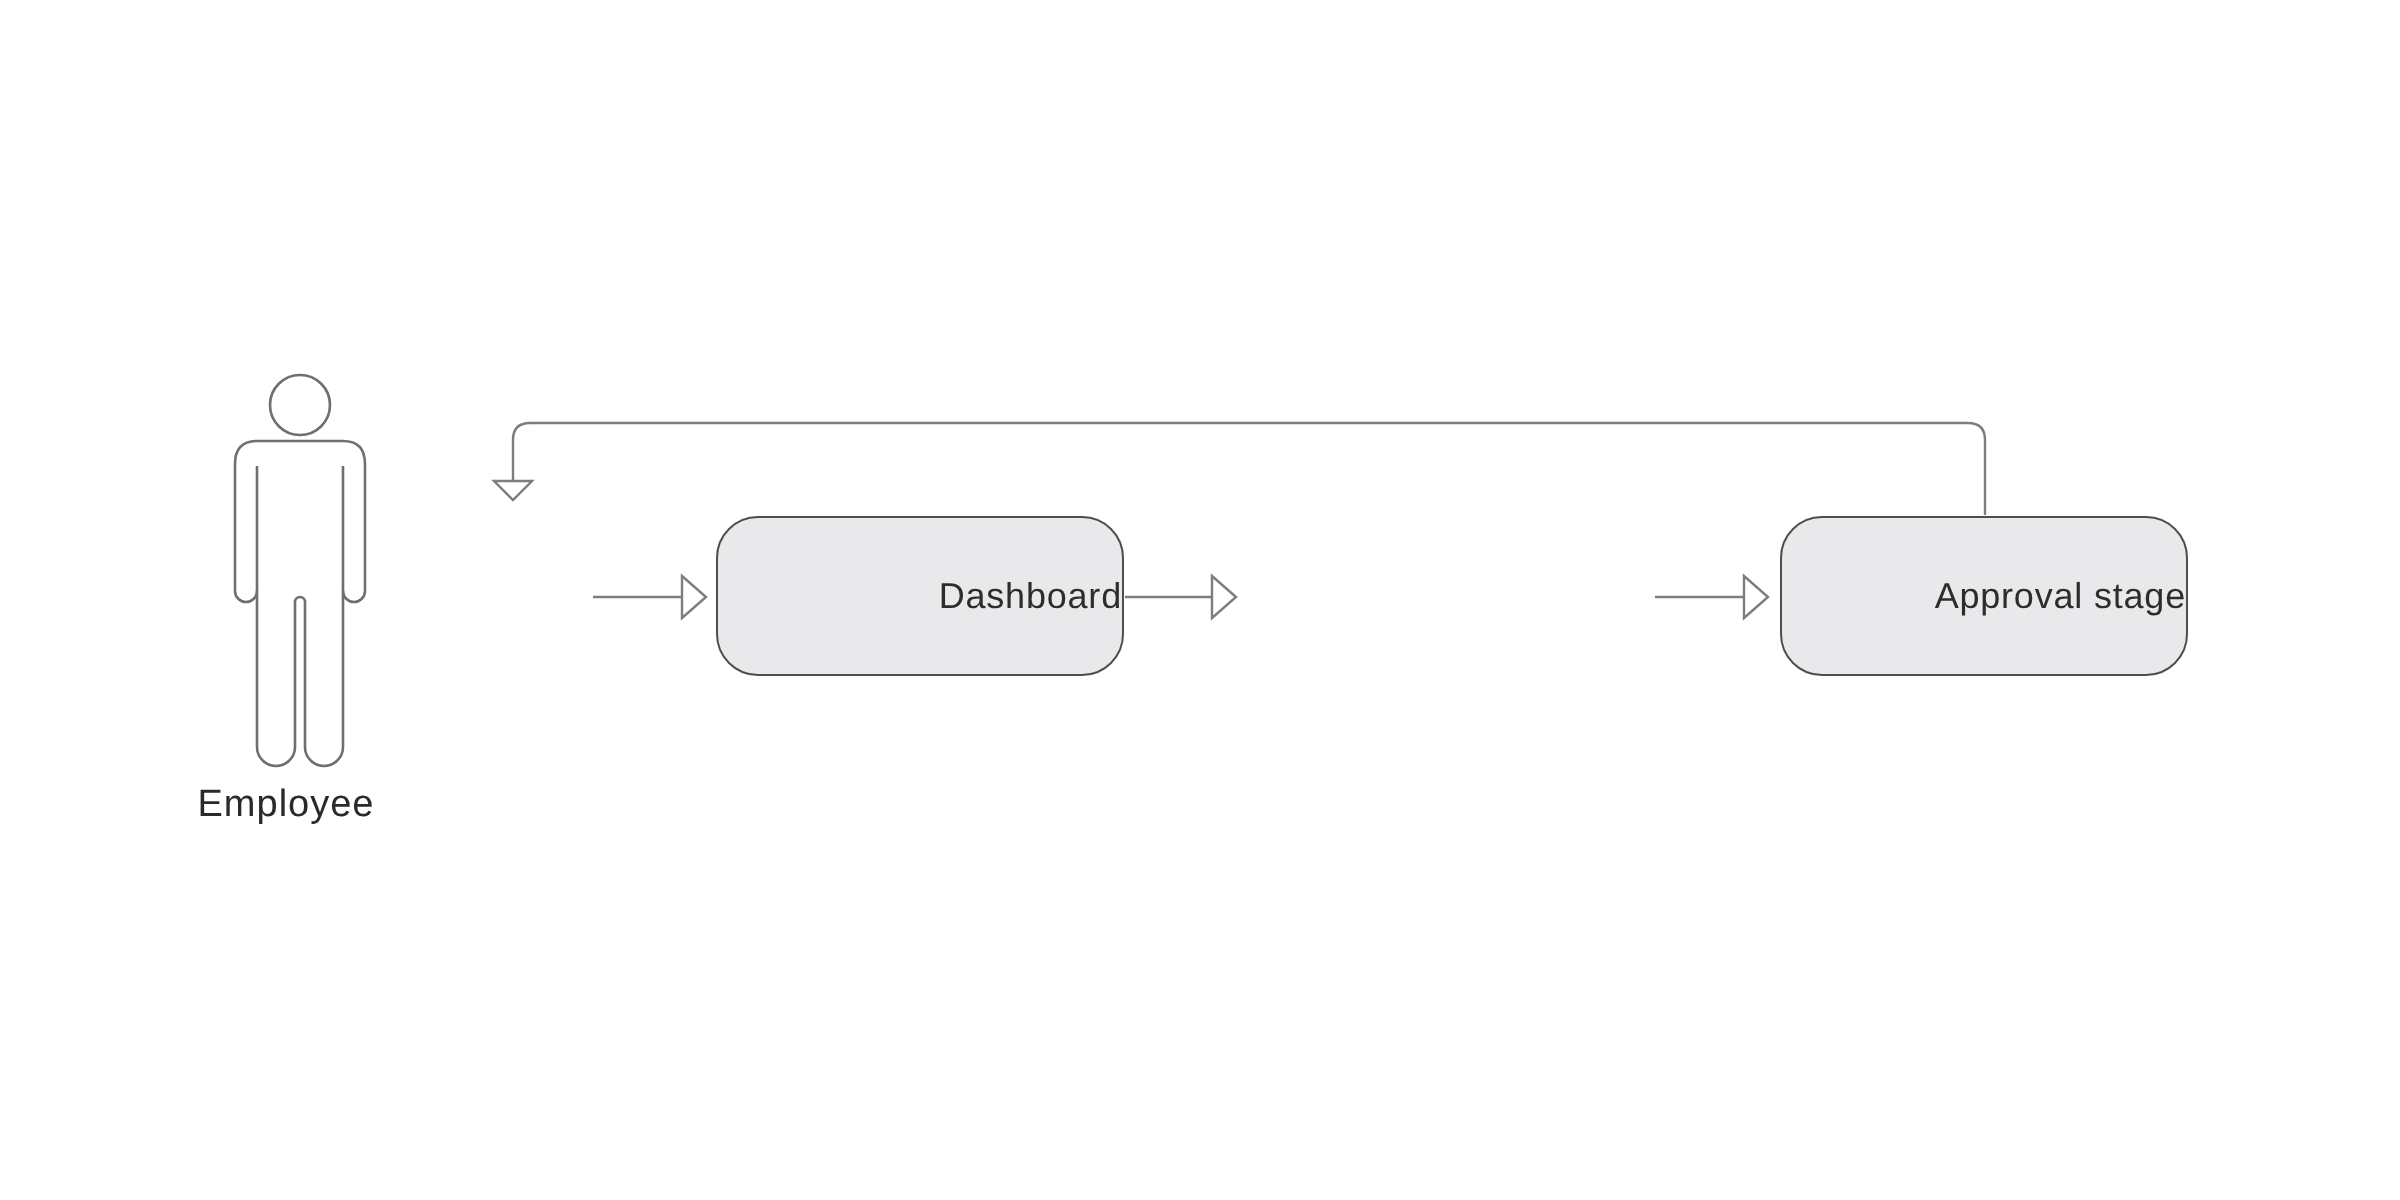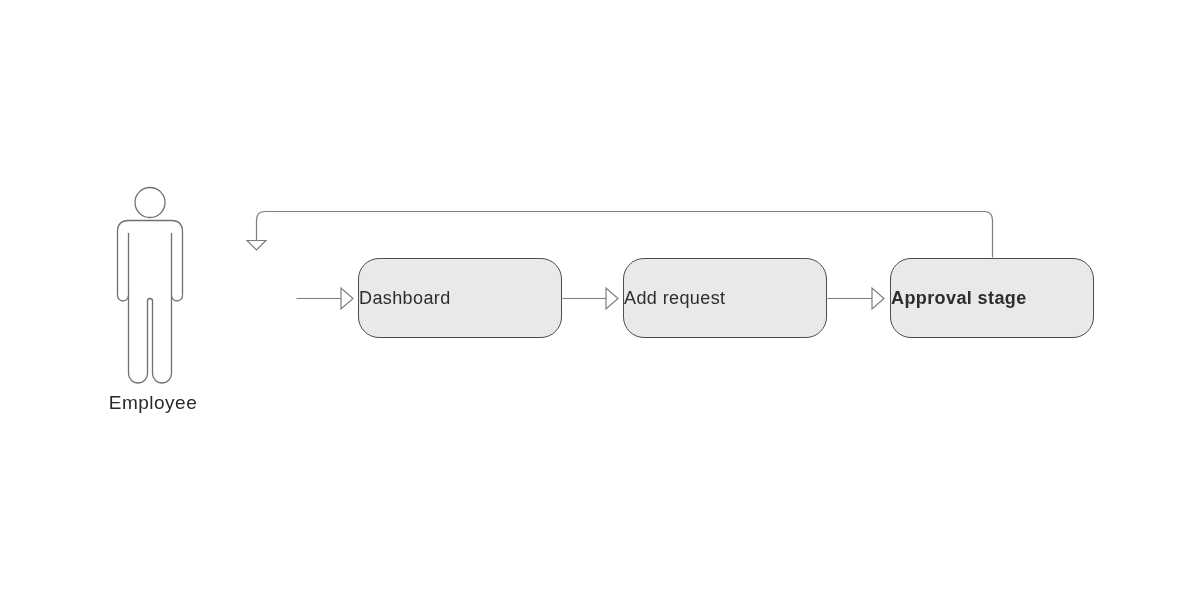--- a/index.html
+++ b/index.html
@@ -27,50 +27,50 @@
     position: absolute;
     top: 258px;
     width: 204px;
     height: 80px;
     box-sizing: border-box;
     background: #e9e9eb;
     border: 1px solid #4d4d4d;
     border-radius: 21px;
     display: flex;
     align-items: center;
-    justify-content: flex-start;
+    justify-content: flex-end;
     font-size: 18px;
     font-weight: 300;
     letter-spacing: 0.4px;
     color: #2d2d2d;
   }
   .node-dashboard  { left: 358px; }
   .node-addrequest { left: 623px; }
-  .node-approval   { left: 890px; font-weight: bold; }
+  .node-approval   { left: 890px; }
   .start-circle {
     position: absolute;
     left: 216px;
     top: 258px;
     width: 80px;
     height: 80px;
     box-sizing: border-box;
     background: #fae9a6;
     border: 1.4px solid #3c3c3c;
     border-radius: 50%;
     display: flex;
     align-items: center;
     justify-content: center;
     font-size: 17px;
     font-weight: 300;
     letter-spacing: 0.8px;
     color: #2a2a2a;
   }
   .actor-label {
     position: absolute;
-    left: 92px;
+    left: 82px;
     top: 392px;
     width: 122px;
     text-align: center;
     font-size: 19px;
     font-weight: 300;
     letter-spacing: 0.5px;
     color: #2a2a2a;
   }
 </style>
 </head>
@@ -107,23 +107,20 @@
       <path fill="none" d="M 992.5 257.5 L 992.5 220 Q 992.5 211.5 984 211.5 L 265 211.5 Q 256.5 211.5 256.5 220 L 256.5 240.5"></path>
       <polygon points="247,240.5 266,240.5 256.5,250" fill="#ffffff"></polygon>
     </g>
   </svg>
 
 
   <div class="node node-dashboard">
     <span>Dashboard</span>
   </div>
 
-  <div class="node node-addrequest">
-    <span>Add request</span>
-  </div>
 
   <div class="node node-approval">
     <span>Approval stage</span>
   </div>
 
   <div class="actor-label">Employee</div>
 
 </div>
 
 </body></html>

